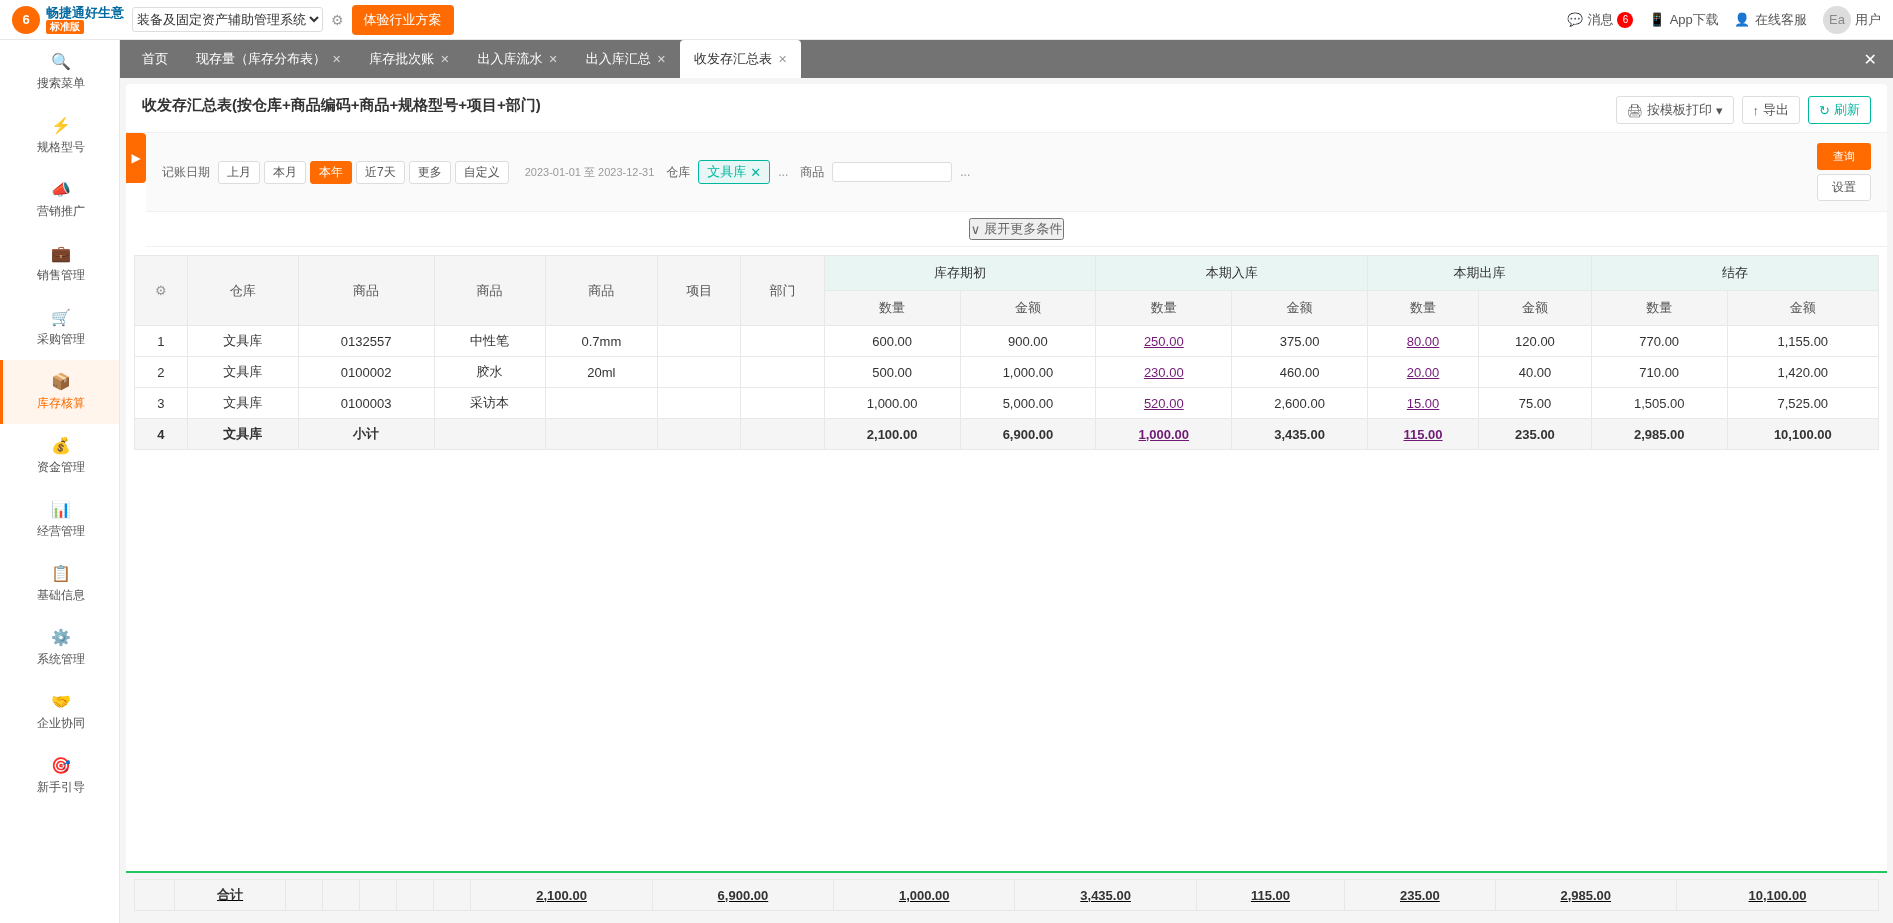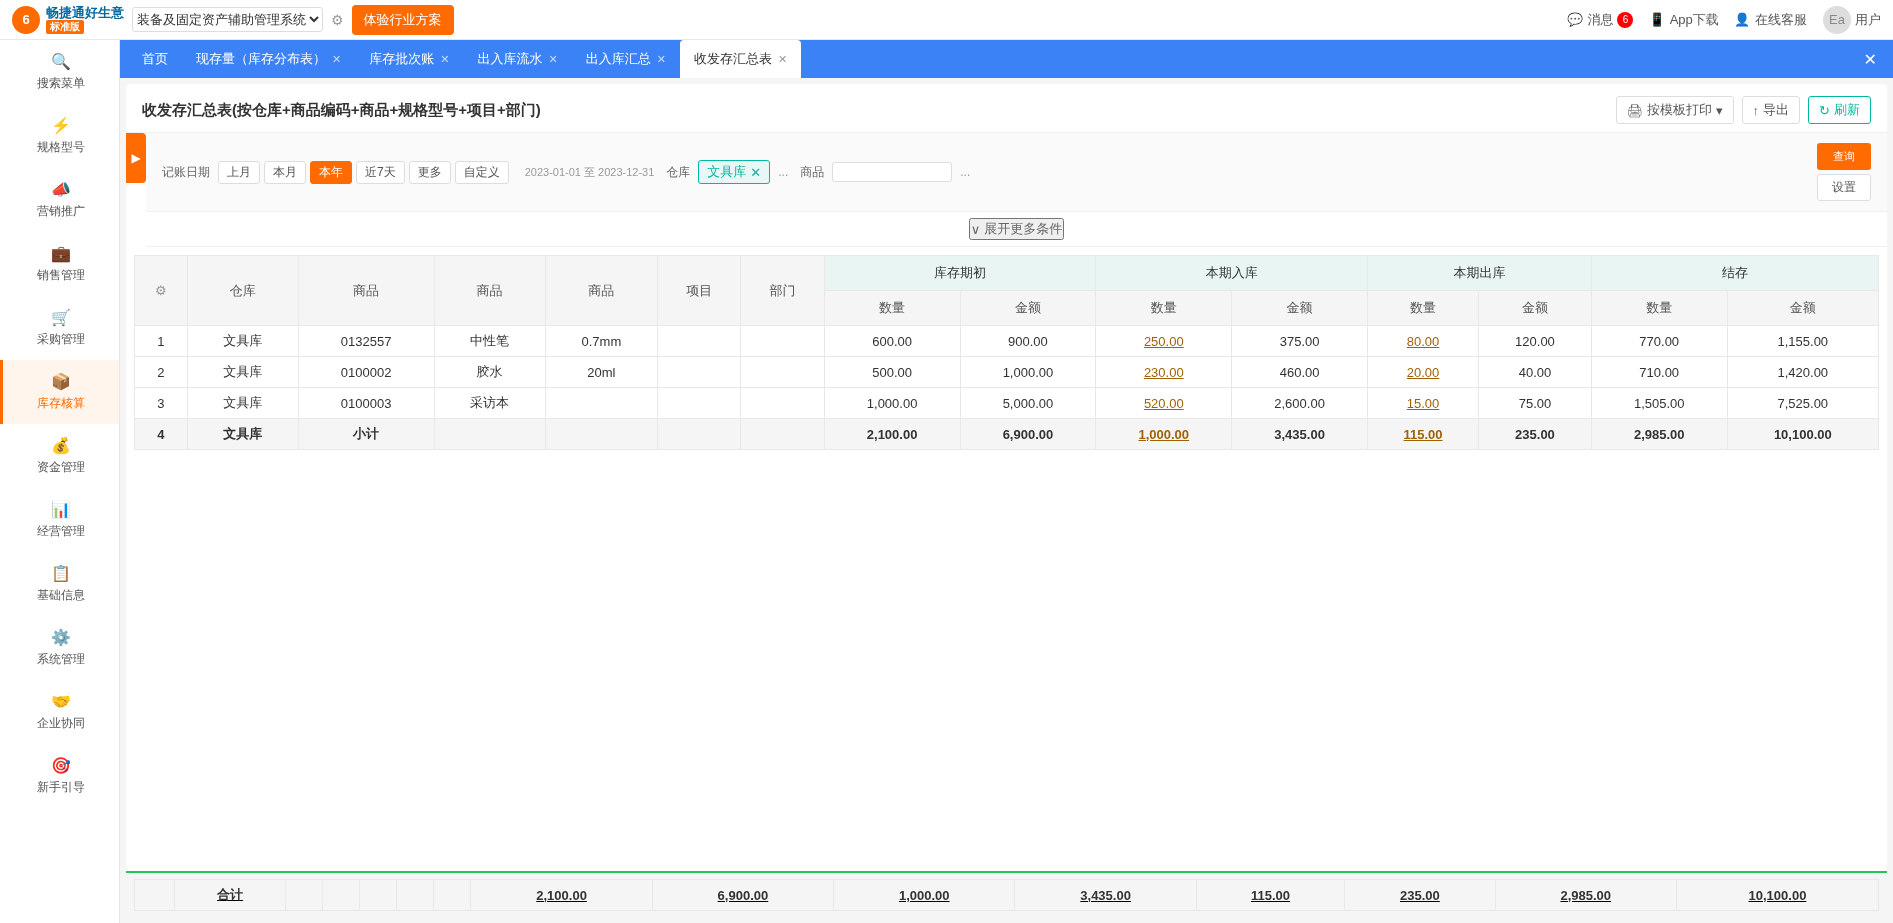--- a/index.html
+++ b/index.html
@@ -25,32 +25,32 @@
     .sidebar { width: 120px; background: #fff; border-right: 1px solid #e8e8e8; display: flex; flex-direction: column; overflow-y: auto; }
     .sidebar-item { display: flex; flex-direction: column; align-items: center; padding: 12px 8px; cursor: pointer; color: #555; gap: 4px; border-left: 3px solid transparent; }
     .sidebar-item.active { background: #fff5ed; color: #ff6b00; border-left-color: #ff6b00; }
     .sidebar-icon { font-size: 16px; }
     .sidebar-label { font-size: 12px; text-align: center; }
 
     
     .content-area { flex: 1; display: flex; flex-direction: column; overflow: hidden; background: #f5f5f5; }
 
     
-    .tab-bar { background: #3b82f6; display: flex; align-items: center; height: 38px; padding: 8px 8px; overflow: hidden; position: relative; }
+    .tab-bar { background: #737373; display: flex; align-items: center; height: 38px; padding: 8px 8px; overflow: hidden; position: relative; }
     .tab { display: flex; align-items: center; padding: 0 14px; height: 38px; color: white; cursor: pointer; gap: 6px; font-size: 13px; white-space: nowrap; }
     .tab.active { background: white; color: #333; border-radius: 4px 4px 0 0; }
     .tab-close { font-size: 11px; color: rgba(255,255,255,0.7); cursor: pointer; }
     .tab.active .tab-close { color: #999; }
     .tab-bar-close { margin-left: auto; color: white; cursor: pointer; font-size: 16px; padding: 0 8px; }
 
     
     .page-content { flex: 1; background: white; padding: 0; display: flex; flex-direction: column; overflow: hidden; margin: 6px; border-radius: 4px; }
 
     
-    .page-header { padding: 12px 16px 8px; border-bottom: 1px solid #f0f0f0; display: flex; align-items: center; justify-content: space-between; }
+    .page-header { padding: 12px 16px 8px; border-bottom: 1px solid #f0f0f0; display: flex; justify-content: space-between; }
     .page-title { font-size: 15px; font-weight: bold; color: #333; }
     .page-actions { display: flex; align-items: center; gap: 8px; }
     .action-btn { display: flex; align-items: center; gap: 4px; padding: 4px 10px; border: 1px solid #ddd; border-radius: 3px; cursor: pointer; color: #555; background: white; font-size: 12px; }
     .action-btn.refresh { background: white; border-color: #00b8a0; color: #00b8a0; }
 
     
     .filter-bar { padding: 10px 16px; background: #fafafa; border-bottom: 1px solid #f0f0f0; display: flex; align-items: center; gap: 12px; flex-wrap: wrap; }
     .filter-section { display: flex; align-items: center; gap: 8px; }
     .filter-label { color: #666; font-size: 12px; white-space: nowrap; }
     .date-filter { display: flex; gap: 4px; align-items: center; border-radius: 9px; }
@@ -68,21 +68,21 @@
     .orange-arrow { width: 20px; height: 50px; background: #ff6b00; border-radius: 0 4px 4px 0; display: flex; align-items: center; justify-content: center; cursor: pointer; color: white; font-size: 12px; }
 
     
     .table-container { flex: 1; overflow: auto; padding: 8px 8px 0; }
     table { width: 100%; border-collapse: collapse; font-size: 12px; }
     thead tr { background: #f5f5f5; }
     th { padding: 8px 6px; text-align: center; border: 1px solid #e8e8e8; color: #555; font-weight: normal; white-space: nowrap; }
     th.group-header { background: #e8f5f3; color: #333; font-weight: normal; }
     td { padding: 6px 6px; text-align: center; border: 1px solid #e8e8e8; color: #333; }
     tr.subtotal td { font-weight: bold; background: #f5f5f5; }
-    .link-text { color: #a16207; text-decoration: underline; cursor: pointer; }
+    .link-text { color: #701a75; text-decoration: underline; cursor: pointer; }
     .settings-icon { cursor: pointer; color: #999; }
 
     
     .total-bar { background: #f5f5f5; border-top: 2px solid #22c55e; padding: 6px 8px; display: flex; align-items: flex-start; text-decoration: underline; }
     .query-btn { background: #ff6b00; color: white; border: none; padding: 6px 14px; border-radius: 3px; cursor: pointer; font-size: 11px; }
     .set-btn { background: white; color: #555; border: 1px solid #ddd; padding: 4px 14px; border-radius: 3px; cursor: pointer; font-size: 12px; }
   </style>
 </head>
 <body>
 

